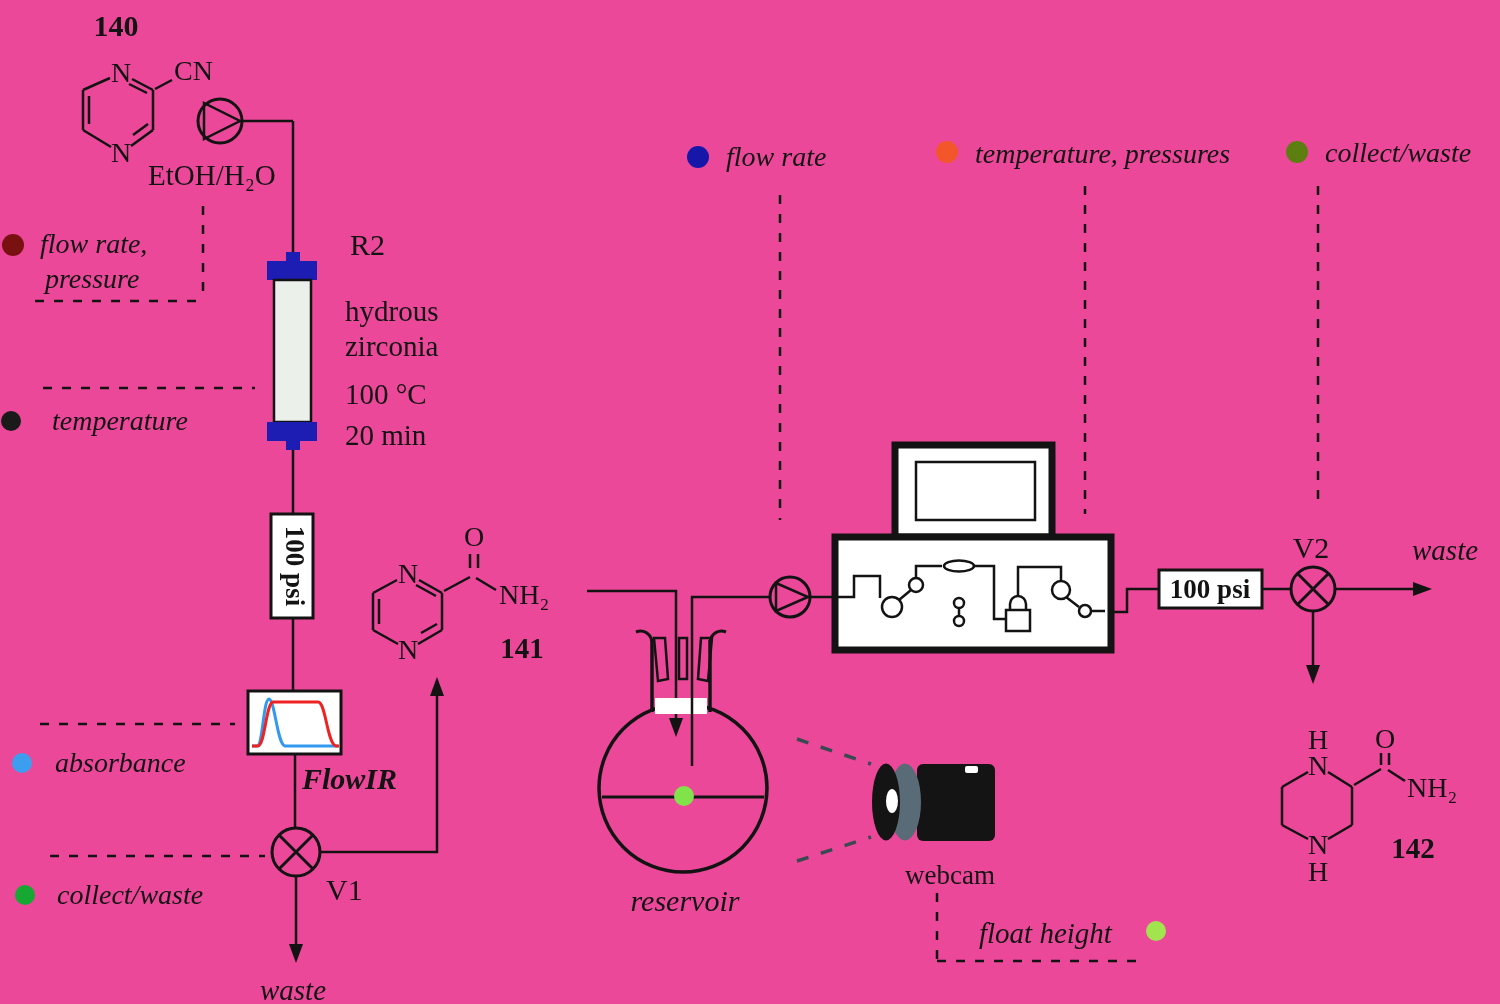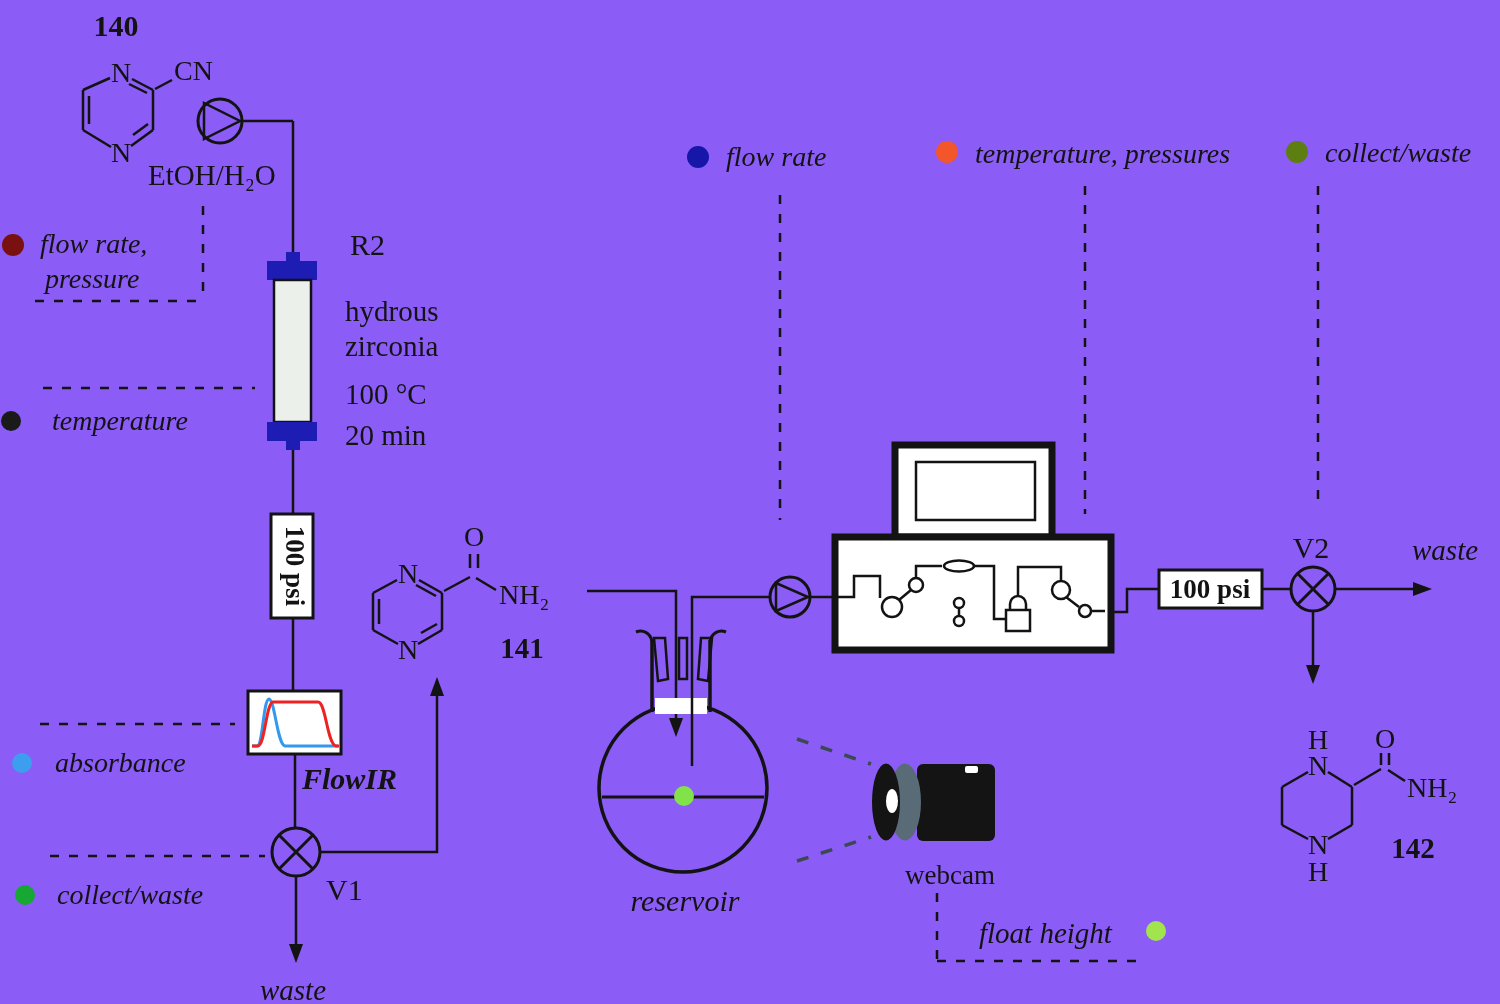--- a/index.html
+++ b/index.html
@@ -1,16 +1,16 @@
 <!DOCTYPE html>
 <html><head>
 <meta charset="utf-8">
 <style>
   html,body{margin:0;padding:0;background:#ffffff;}
-  .canvas{position:relative;width:1500px;height:1004px;background:#8b5cf6;overflow:hidden;}
+  .canvas{position:relative;width:1500px;height:1004px;background:#ec4899;overflow:hidden;}
   svg{display:block;}
   svg text{font-family:"Liberation Serif","DejaVu Serif",serif;fill:#131313;}
   .tx{font-size:28px;}
   .tx29{font-size:29px;}
   .tx30{font-size:30px;}
   .tx27{font-size:27px;}
   .it{font-style:italic;}
   .bd{font-weight:bold;}
   .ln{stroke:#131313;stroke-width:2.5;fill:none;}
   .ln3{stroke:#131313;stroke-width:3;fill:none;}

